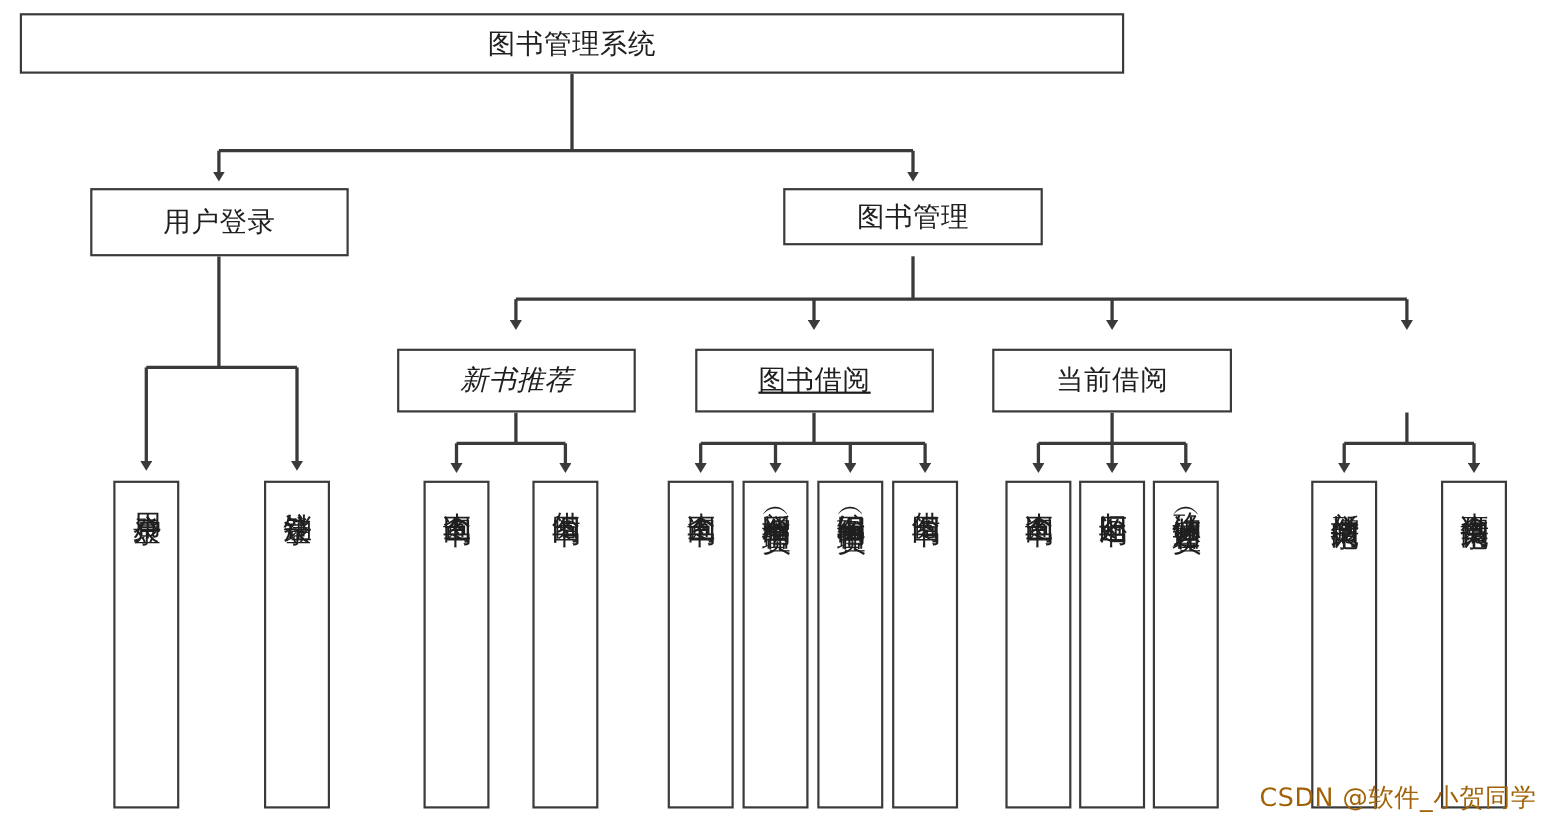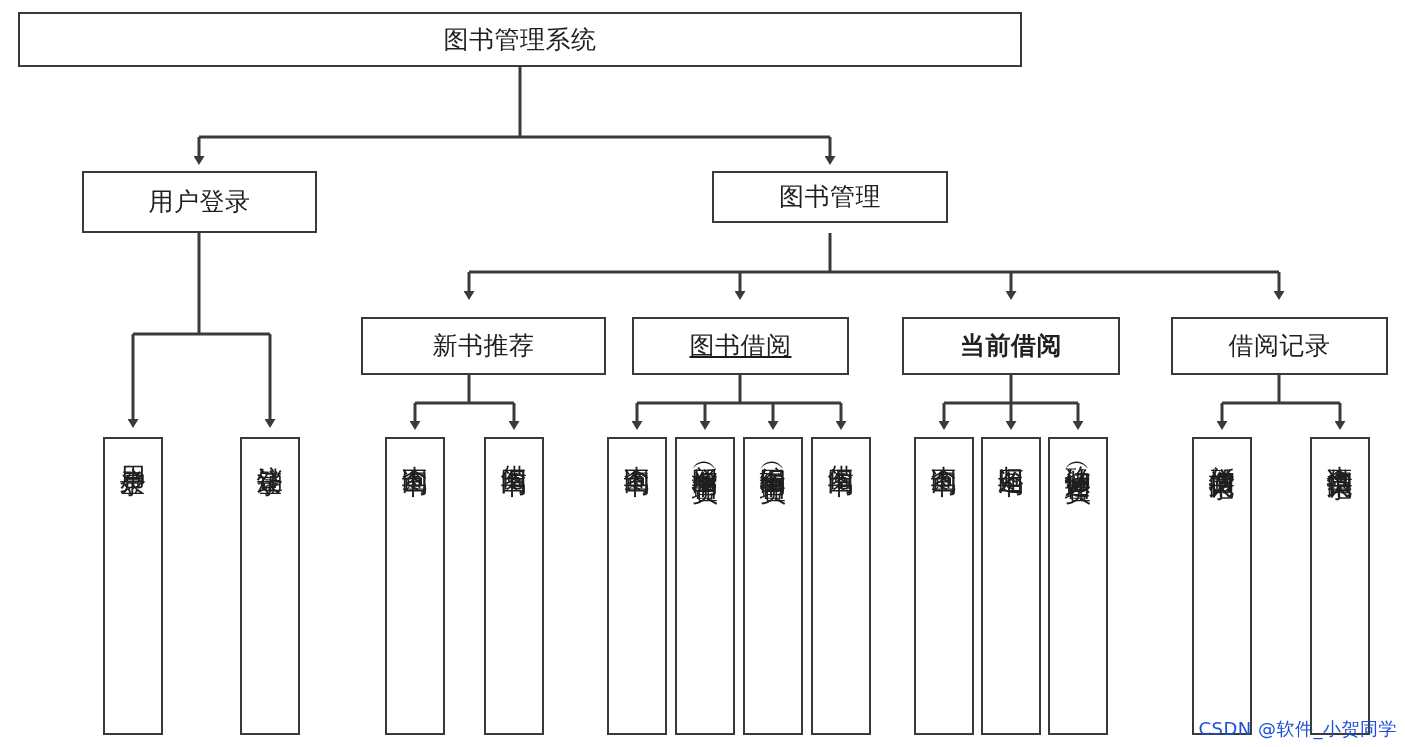--- a/index.html
+++ b/index.html
@@ -53,22 +53,22 @@
     text-orientation:upright;
     font-size:26px;
     line-height:1.18;
     letter-spacing:2px;
     white-space:nowrap;
   }
   .watermark{
     position:absolute;
     right:8px;
     bottom:6px;
-    font-size:18px;
-    color:#1d4ed8;
+    font-size:23px;
+    color:#a16207;
     letter-spacing:0.5px;
     z-index:5;
     white-space:nowrap;
     user-select:none;
   }
 </style>
 </head>
 <body>
 
 <div id="canvas">
@@ -128,31 +128,28 @@
     <span class="label">图书管理系统</span>
   </div>
 
   <div class="node horiz" style="left:82px; top:171px; width:235px; height:62px;">
     <span class="label">用户登录</span>
   </div>
   <div class="node horiz" style="left:712px; top:171px; width:236px; height:52px;">
     <span class="label">图书管理</span>
   </div>
 
-  <div class="node horiz" style="left:361px; top:317px; width:245px; height:58px;">
+  <div class="node horiz" style="left:361px; top:317px; width:217px; height:58px;font-style:italic;">
     <span class="label">新书推荐</span>
   </div>
   <div class="node horiz" style="left:632px; top:317px; width:217px; height:58px;text-decoration:underline;">
     <span class="label">图书借阅</span>
   </div>
-  <div class="node horiz" style="left:902px; top:317px; width:218px; height:58px;font-weight:bold;">
+  <div class="node horiz" style="left:902px; top:317px; width:218px; height:58px;">
     <span class="label">当前借阅</span>
-  </div>
-  <div class="node horiz" style="left:1171px; top:317px; width:217px; height:58px;">
-    <span class="label">借阅记录</span>
   </div>
 
   <div class="node vert" style="left:103px; top:437px; width:60px; height:298px;">
     <span class="label">用户登录</span>
   </div>
   <div class="node vert" style="left:240px; top:437px; width:60px; height:298px;">
     <span class="label">注销登录</span>
   </div>
 
   <div class="node vert" style="left:385px; top:437px; width:60px; height:298px;">

